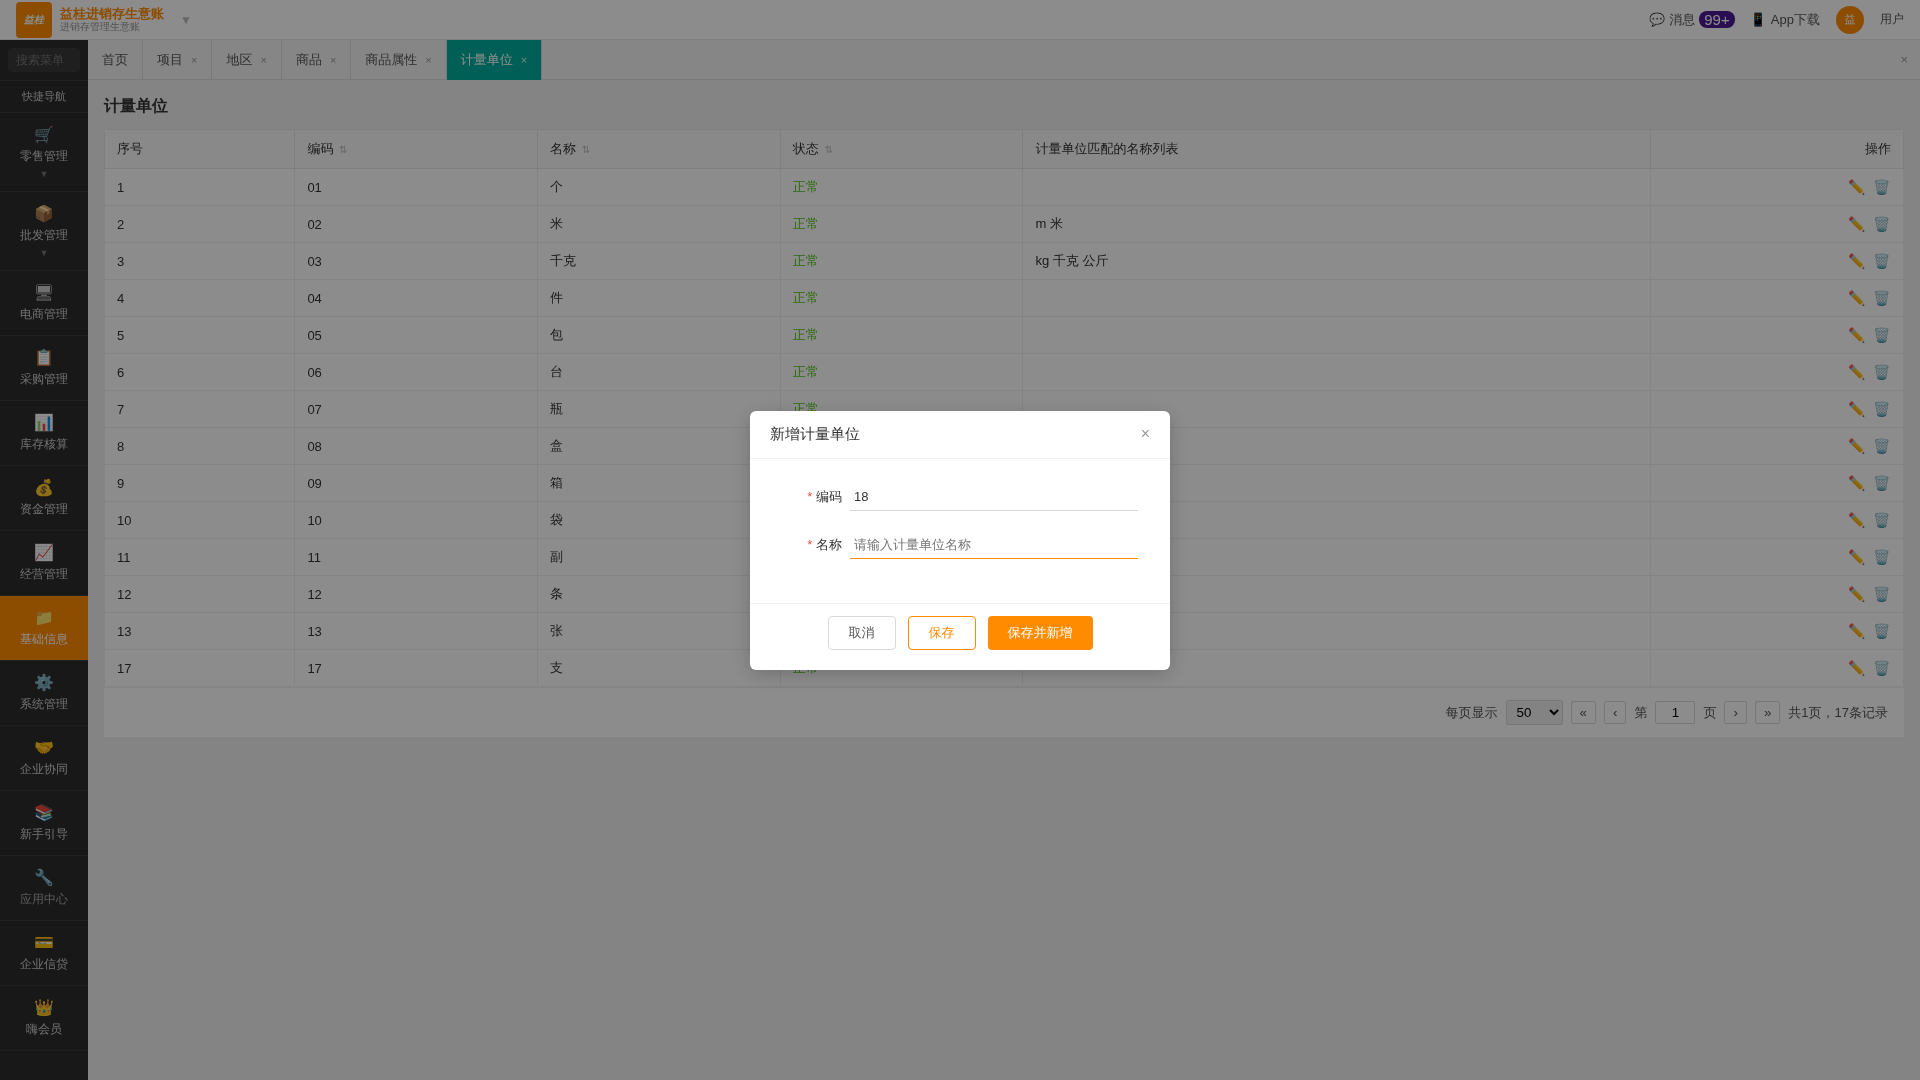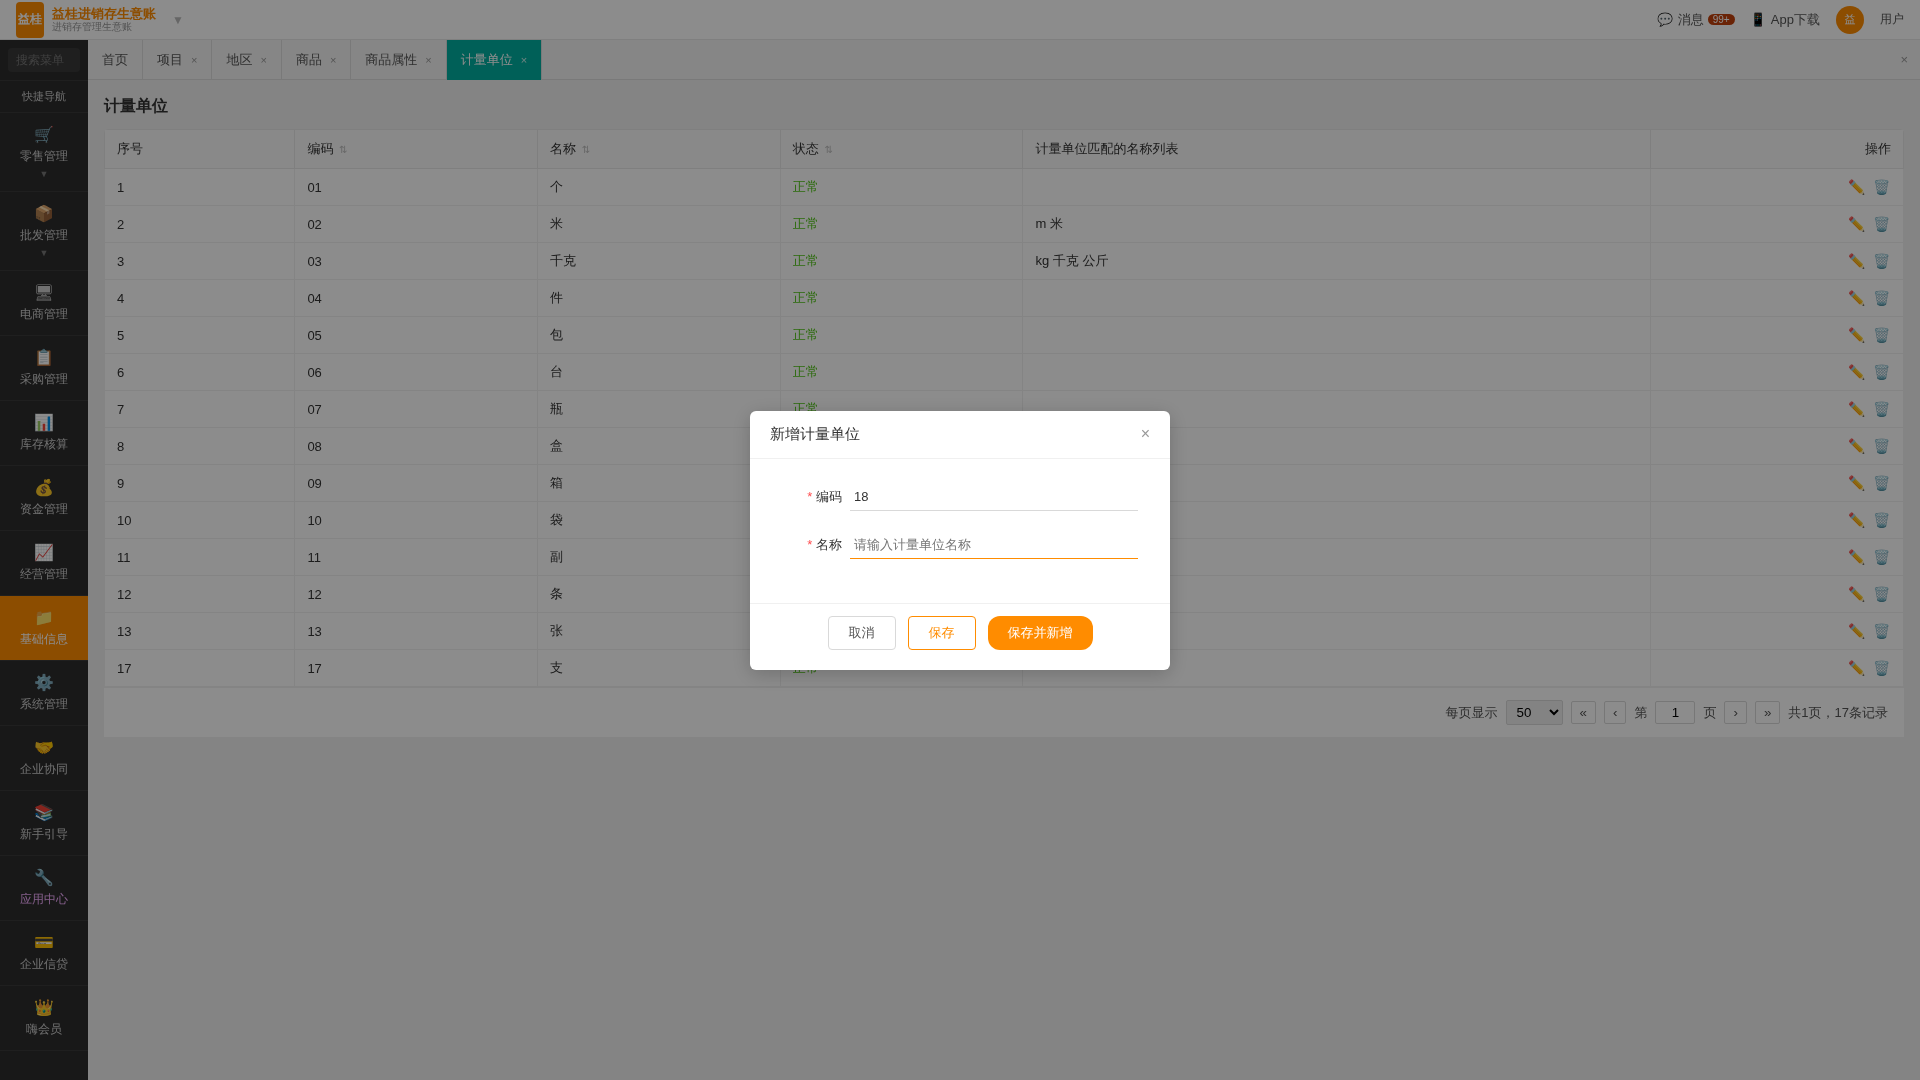--- a/index.html
+++ b/index.html
@@ -17,48 +17,49 @@
       position: fixed;
       top: 0; left: 0; right: 0;
       z-index: 100;
     }
     .logo-area {
       display: flex;
       align-items: center;
       gap: 8px;
     }
     .logo-icon {
-      width: 28px;
+      width: 36px;
       height: 36px;
       background: #ff8c00;
       border-radius: 4px;
       display: flex;
       align-items: center;
       justify-content: center;
       color: white;
-      font-size: 12px;
+      font-size: 10px;
       font-weight: bold;
+      font-style: italic;
     }
     .header-right {
       display: flex;
       align-items: center;
       gap: 16px;
     }
     .header-nav-item {
       display: flex;
       align-items: center;
       gap: 4px;
       color: #555;
       font-size: 13px;
       cursor: pointer;
     }
     .badge {
-      background: #c2410c;
+      background: #4c1d95;
       color: white;
-      font-size: 10px;
+      font-size: 15px;
       border-radius: 8px;
       padding: 0 5px;
       min-width: 16px;
     }
     .avatar {
       width: 28px;
       height: 28px;
       border-radius: 50%;
       background: #ff8c00;
       display: flex;
@@ -338,21 +339,21 @@
       padding: 7px 20px;
       border-radius: 4px;
       cursor: pointer;
       font-size: 13px;
     }
     .btn-save-new {
       background: #ff8c00;
       color: white;
       border: none;
       padding: 7px 20px;
-      border-radius: 12px;
+      border-radius: 4px;
       cursor: pointer;
       font-size: 13px;
     }
 
     .sort-arrows { color: #bbb; font-size: 10px; margin-left: 2px; }
     .sidebar-search {
       padding: 8px 8px;
       border-bottom: 1px solid #3a3a3a;
     }
     .sidebar-search input {
@@ -442,21 +443,21 @@
     <div class="sidebar-item">
       <span class="si-icon">🤝</span>
       <span style="color:#ccc">企业协同</span>
     </div>
     <div class="sidebar-item">
       <span class="si-icon">📚</span>
       <span style="color:#ccc">新手引导</span>
     </div>
     <div class="sidebar-item">
       <span class="si-icon">🔧</span>
-      <span style="color:#f0abfc">应用中心</span>
+      <span style="color:#a3a3a3">应用中心</span>
     </div>
     <div class="sidebar-item">
       <span class="si-icon">💳</span>
       <span style="color:#ccc">企业信贷</span>
     </div>
     <div class="sidebar-item">
       <span class="si-icon">👑</span>
       <span style="color:#ccc">嗨会员</span>
     </div>
   </div>

